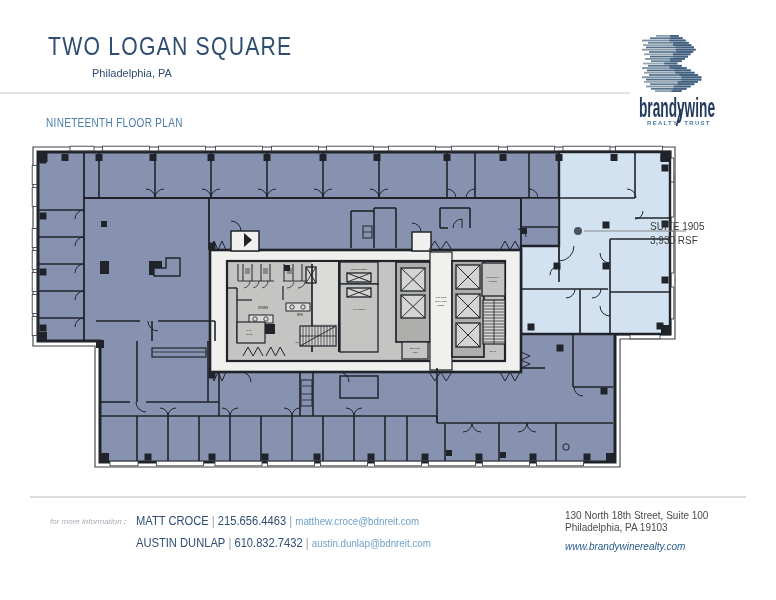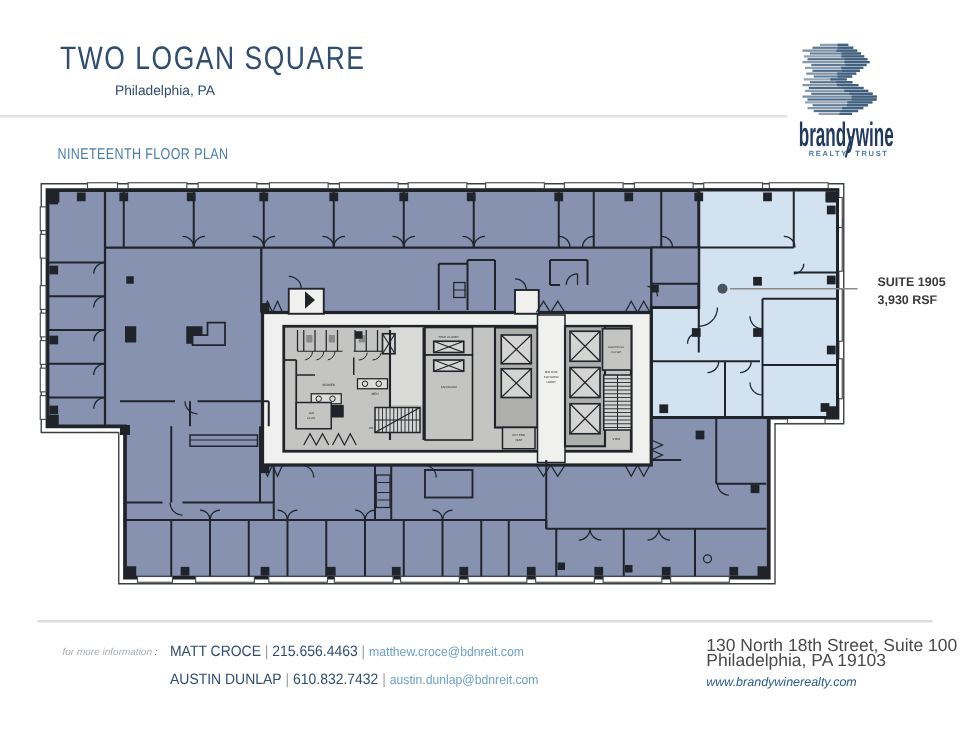--- a/index.html
+++ b/index.html
@@ -487,25 +487,25 @@
       <rect x="284.0" y="265.0" width="6" height="6" fill="#20242a"></rect>
 
 <path d="M166,258 h14 v18 h-26 v-8 h12 z" fill="#8692b0" stroke="#20242a" stroke-width="1.4"></path>
 
 <line x1="584" y1="231" x2="686" y2="231" stroke="#8a8a8a" stroke-width="1.2"></line>
 
 <circle cx="578" cy="231" r="4" fill="#4a545e"></circle>
 </svg>
 </div>
 
-<div class="abs" style="left:702px;top:220px;font-size:10px;color:#3a3a3a;line-height:14px;font-weight:bold;">SUITE 1905<br>3,930 RSF</div>
+<div class="abs" style="left:650px;top:220px;font-size:10px;color:#3a3a3a;line-height:14px;">SUITE 1905<br>3,930 RSF</div>
 
 <div class="abs" style="left:30px;top:496px;width:716px;height:1.5px;background:#ddd;"></div>
 
 <div class="abs" style="left:50px;top:517px;font-size:8px;color:#a7adb5;font-style:italic;">for more information <span style="color:#555">:</span></div>
 
 <div class="abs" style="left:136px;top:514px;font-size:12px;color:#2e4d71;white-space:nowrap;transform:scaleX(0.93);transform-origin:left top;"><span>MATT CROCE</span><span style="color:#9aa0a8">&nbsp;|&nbsp;</span><span>215.656.4463</span><span style="color:#9aa0a8">&nbsp;|&nbsp;</span><span style="font-size:10.5px;color:#6fa0c8">matthew.croce@bdnreit.com</span></div>
 
 <div class="abs" style="left:136px;top:536px;font-size:12px;color:#2e4d71;white-space:nowrap;transform:scaleX(0.93);transform-origin:left top;"><span>AUSTIN DUNLAP</span><span style="color:#9aa0a8">&nbsp;|&nbsp;</span><span>610.832.7432</span><span style="color:#9aa0a8">&nbsp;|&nbsp;</span><span style="font-size:10.5px;color:#6fa0c8">austin.dunlap@bdnreit.com</span></div>
 
-<div class="abs" style="left:565px;top:510px;font-size:14px;color:#4a4a4a;line-height:12px;">130 North 18th Street, Suite 100<br>Philadelphia, PA 19103</div>
+<div class="abs" style="left:565px;top:510px;font-size:10px;color:#4a4a4a;line-height:12px;">130 North 18th Street, Suite 100<br>Philadelphia, PA 19103</div>
 
 <div class="abs" style="left:565px;top:541px;font-size:10px;color:#2a5b8e;font-style:italic;">www.brandywinerealty.com</div>
 
 </body></html>

